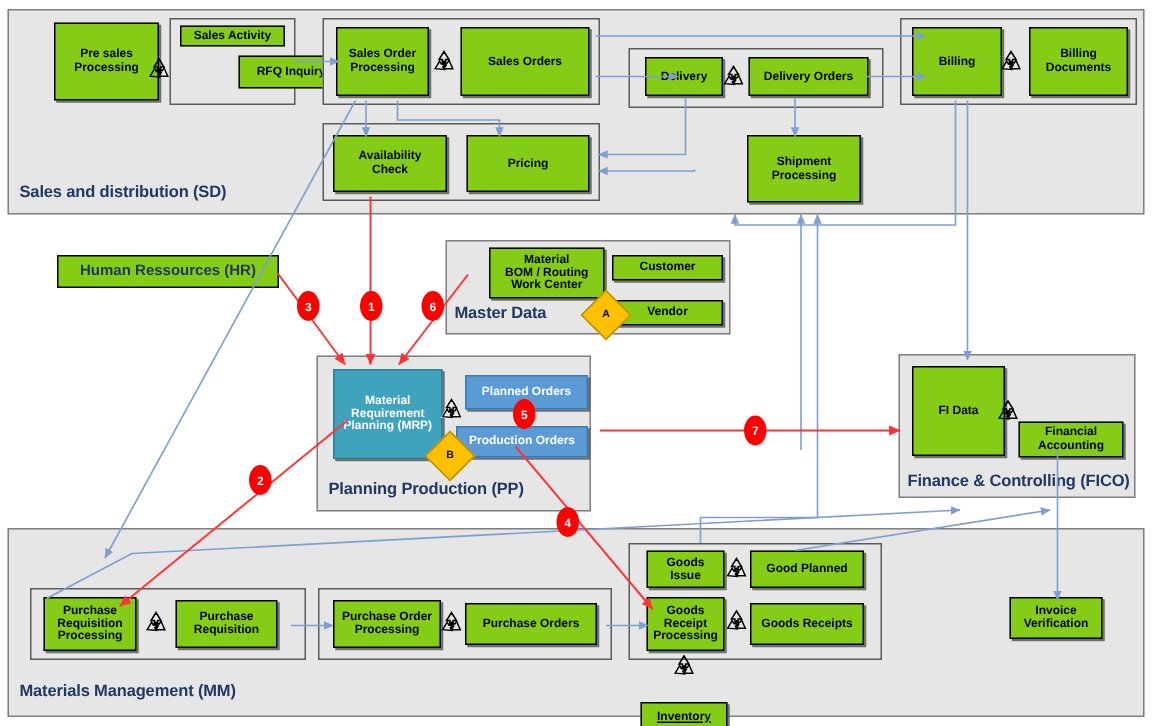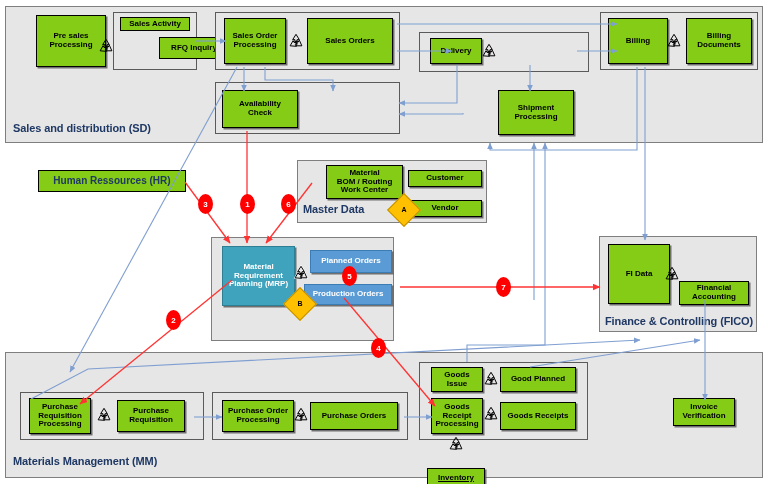--- a/index.html
+++ b/index.html
@@ -204,29 +204,35 @@
       </svg>
   </div>
   <div class="nodebox shadow" style="left:307px;top:18px;width:86px;height:46px;">
     <span>Sales Orders</span>
   </div>
 
   <div class="group" style="left:215px;top:82px;width:185px;height:52px;"></div>
   <div class="nodebox shadow" style="left:222px;top:90px;width:76px;height:38px;">
     <span>Availability<br>Check</span>
   </div>
+  <div class="nodebox shadow" style="left:311px;top:90px;width:82px;height:38px;">
+    <span>Pricing</span>
+  </div>
 
   <div class="group" style="left:419px;top:32px;width:170px;height:40px;"></div>
   <div class="nodebox shadow" style="left:430px;top:38px;width:52px;height:26px;">
     <span>Delivery</span>
   </div>
   <div class="recycle" style="left:481px;top:43px;">
     <svg viewBox="0 0 24 24">
         <path d="M12 2 L17 10 L13.6 10 L13.6 14 L10.4 14 L10.4 10 L7 10 Z M3.2 19.2 L7.6 11.6 L9.3 14.4 L12.6 12.6 L14.2 15.4 L10.9 17.2 L12.6 20 Z M20.8 19.2 L12 19.2 L13.7 16.4 L10.4 14.6 L12 11.8 L15.3 13.6 L17 10.8 Z" fill="none" stroke="#000" stroke-width="1.5"></path>
       </svg>
+  </div>
+  <div class="nodebox shadow" style="left:499px;top:38px;width:80px;height:26px;">
+    <span>Delivery Orders</span>
   </div>
 
   <div class="nodebox shadow" style="left:498px;top:90px;width:76px;height:45px;">
     <span>Shipment<br>Processing</span>
   </div>
 
   <div class="group" style="left:600px;top:12px;width:158px;height:58px;"></div>
   <div class="nodebox shadow" style="left:608px;top:18px;width:60px;height:46px;">
     <span>Billing</span>
   </div>
@@ -252,20 +258,21 @@
     <span>Customer</span>
   </div>
   <div class="nodebox shadow" style="left:408px;top:200px;width:74px;height:17px;">
     <span>Vendor</span>
   </div>
   <div class="diamond" style="left:392px;top:198px;">
     <span>A</span>
   </div>
 
   <div class="module" style="left:211px;top:237px;width:183px;height:104px;"></div>
+  <div class="module-label" style="left:219px;top:320px;">Planning Production (PP)</div>
 
   <div class="nodebox teal shadow" style="left:222px;top:246px;width:73px;height:60px;">
     <span>Material<br>Requirement<br>Planning (MRP)</span>
   </div>
   <div class="recycle" style="left:293px;top:265px;">
     <svg viewBox="0 0 24 24">
         <path d="M12 2 L17 10 L13.6 10 L13.6 14 L10.4 14 L10.4 10 L7 10 Z M3.2 19.2 L7.6 11.6 L9.3 14.4 L12.6 12.6 L14.2 15.4 L10.9 17.2 L12.6 20 Z M20.8 19.2 L12 19.2 L13.7 16.4 L10.4 14.6 L12 11.8 L15.3 13.6 L17 10.8 Z" fill="none" stroke="#fff" stroke-width="2.6"></path>
         <path d="M12 2 L17 10 L13.6 10 L13.6 14 L10.4 14 L10.4 10 L7 10 Z M3.2 19.2 L7.6 11.6 L9.3 14.4 L12.6 12.6 L14.2 15.4 L10.9 17.2 L12.6 20 Z M20.8 19.2 L12 19.2 L13.7 16.4 L10.4 14.6 L12 11.8 L15.3 13.6 L17 10.8 Z" fill="none" stroke="#000" stroke-width="1.5"></path>
       </svg>
   </div>

